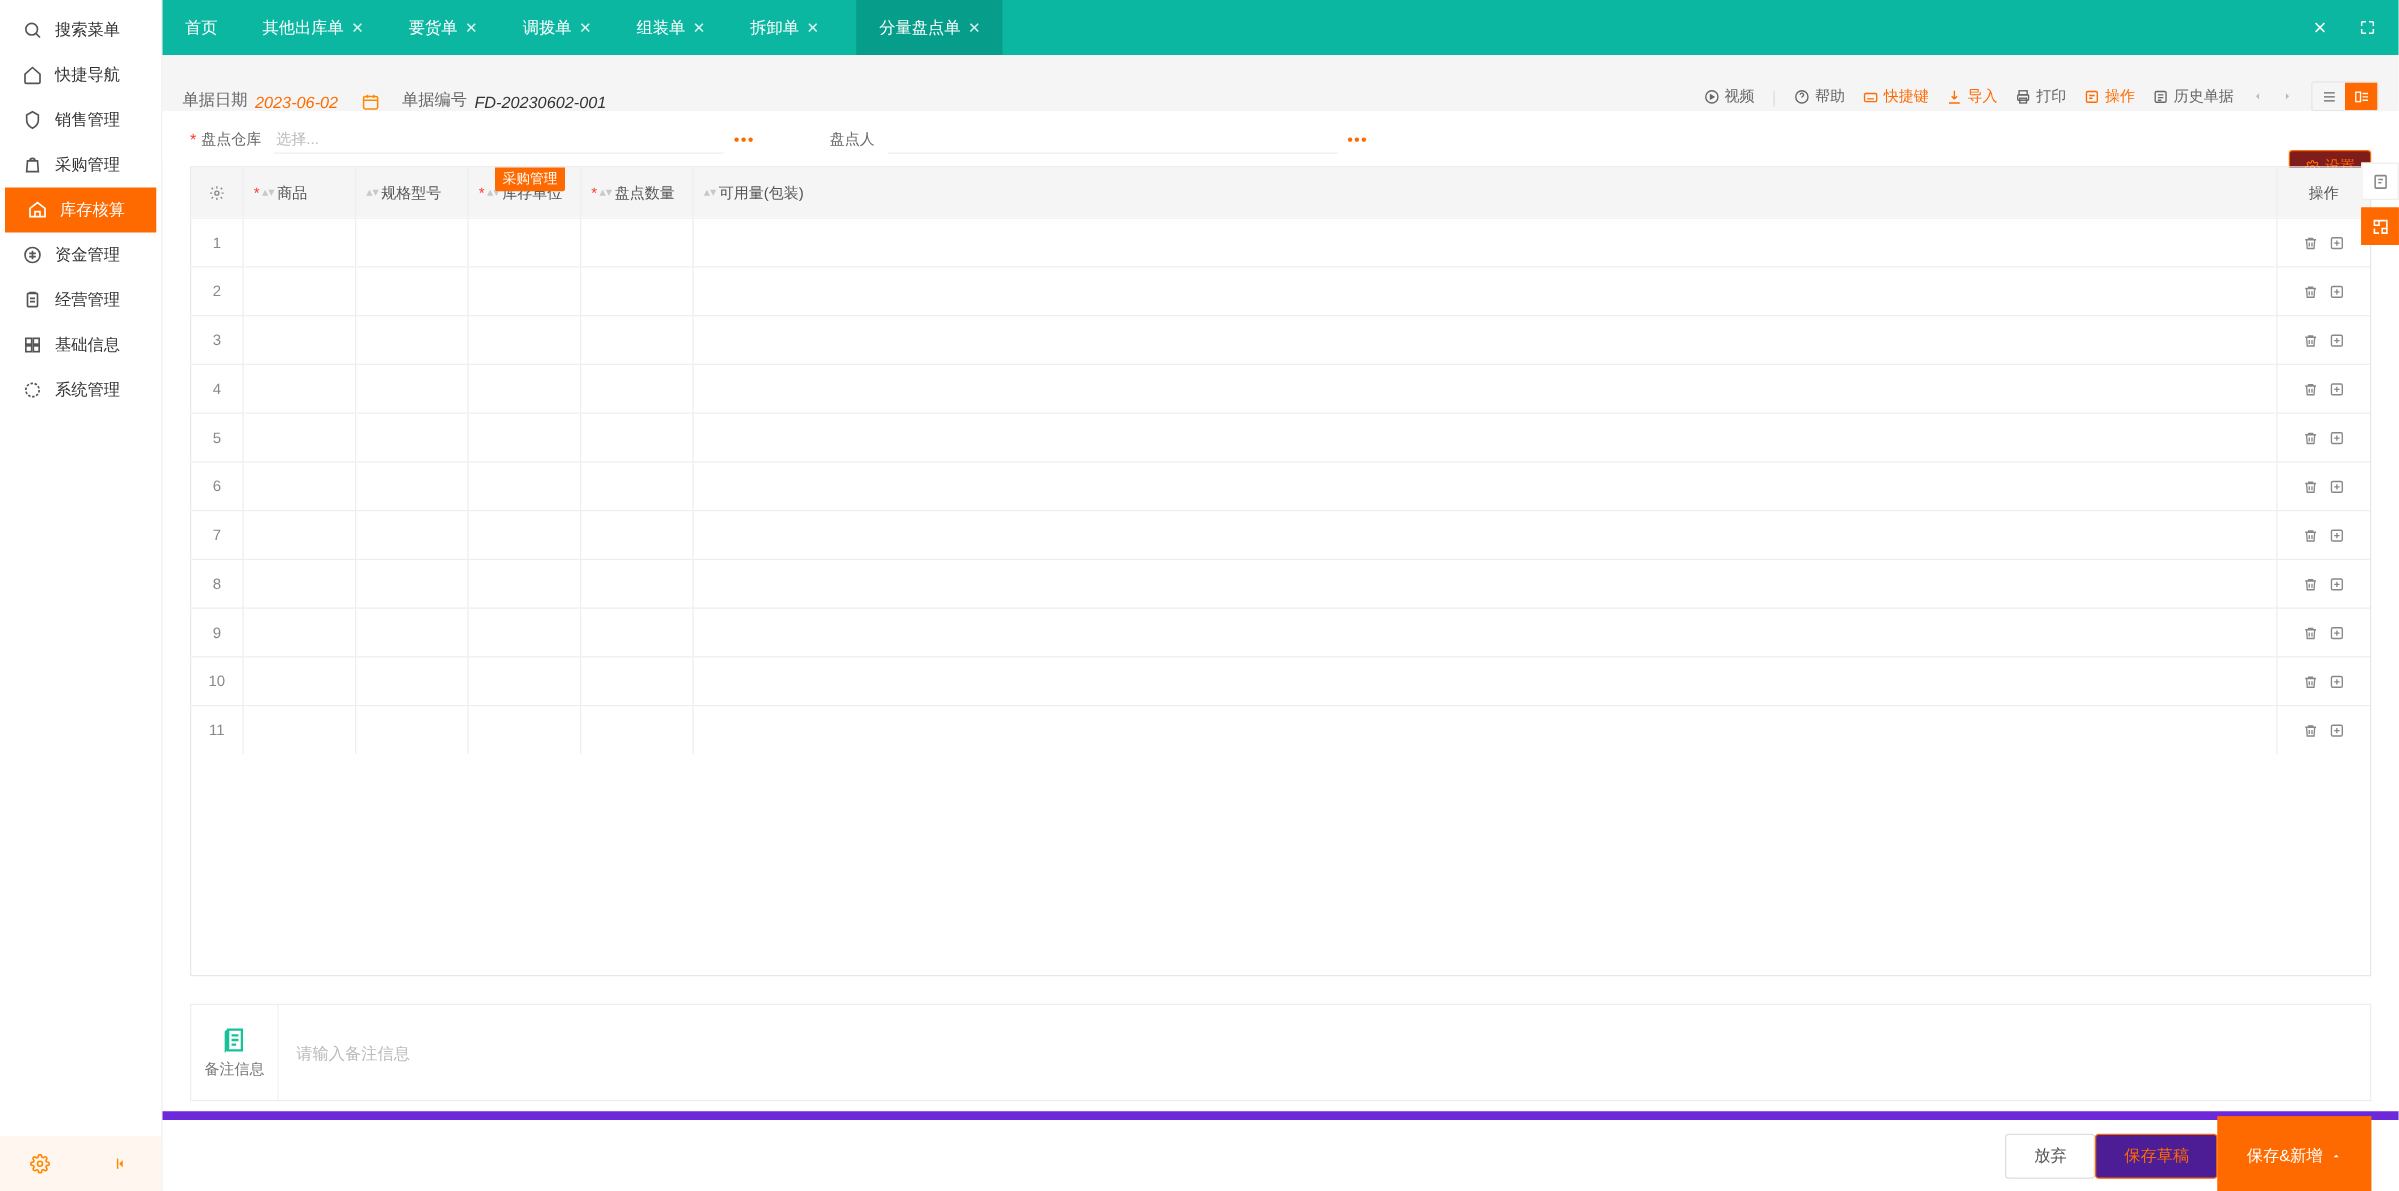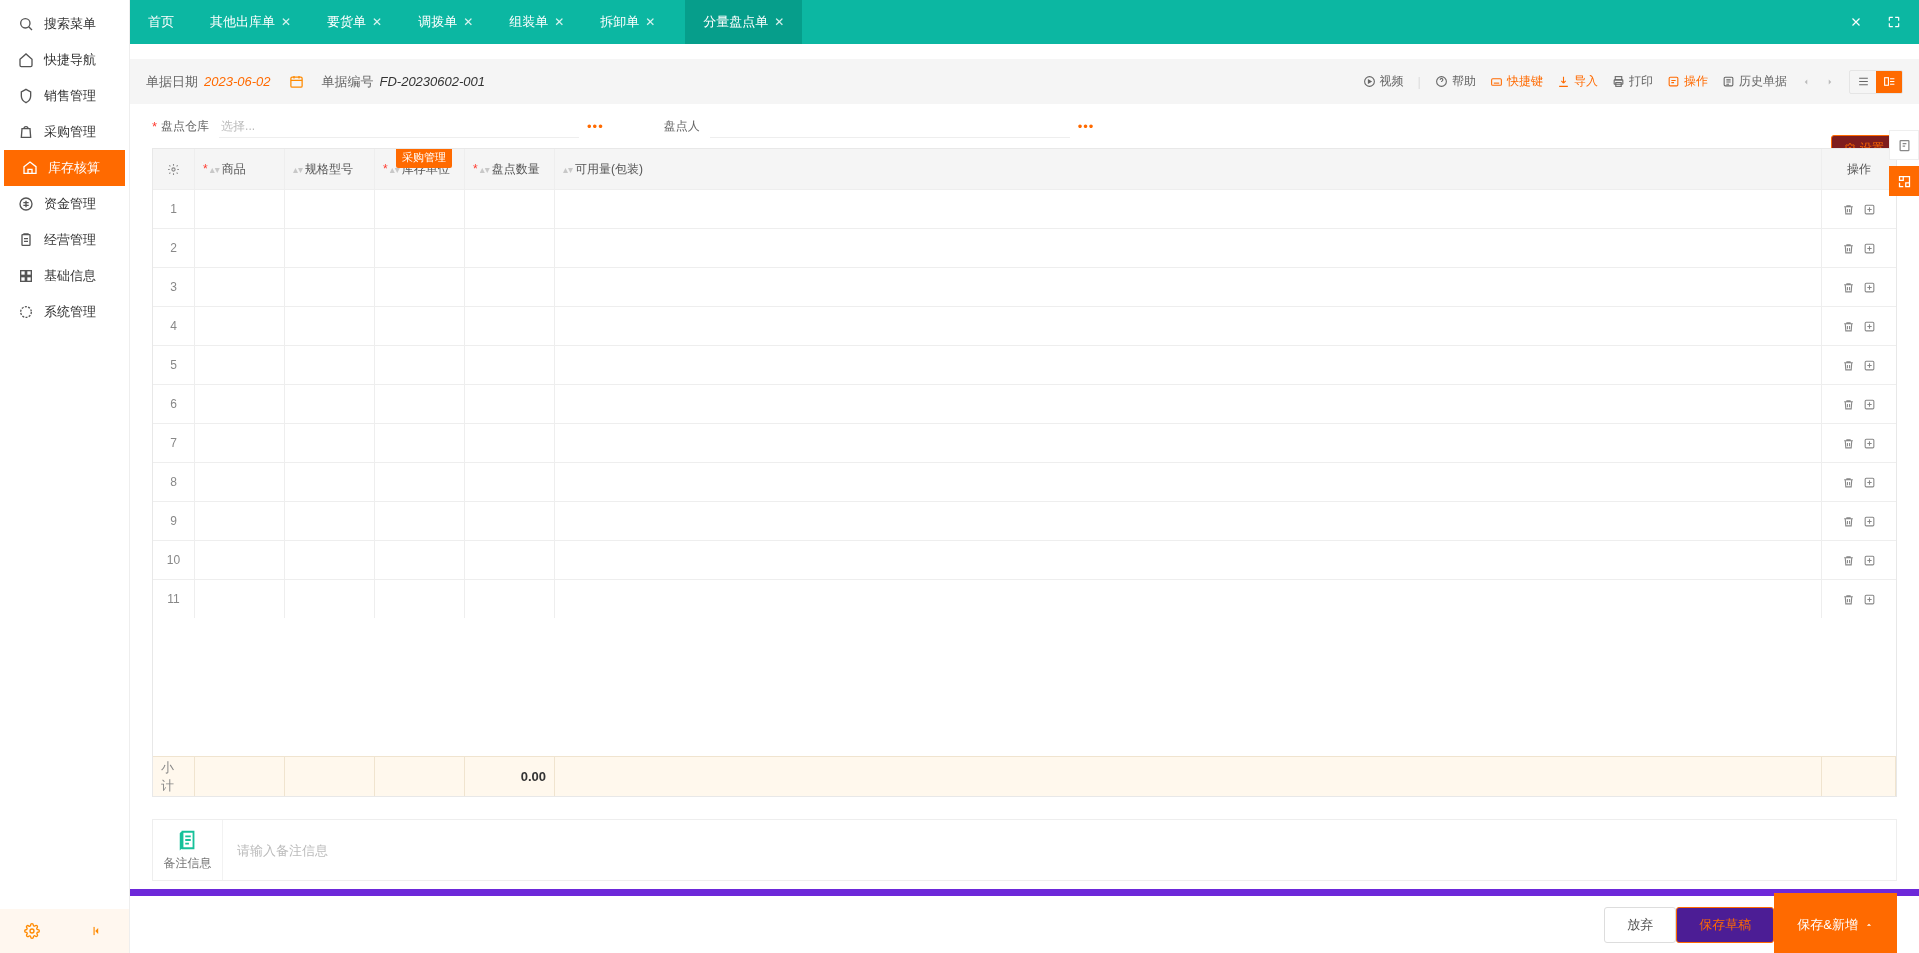--- a/index.html
+++ b/index.html
@@ -19,21 +19,21 @@
 .main { flex:1; display:flex; flex-direction:column; min-width:0; }
 .tabs { height:44px; background:#0cb7a2; display:flex; align-items:stretch; color:#fff; }
 .tab { display:flex; align-items:center; padding:0 18px; cursor:pointer; gap:6px; font-size:13px; }
 .tab .close { font-size:12px; opacity:.85; }
 .tab.active { background:#069e8b;margin-left:12px; }
 .tabs-spacer { flex:1; }
 .tabs-ctl { display:flex; align-items:center; gap:4px; padding-right:8px; }
 .tabs-ctl .btn { width:34px; height:28px; display:flex; align-items:center; justify-content:center; cursor:pointer; color:#fff; }
 
 
-.infobar { height:45px; background:#f5f5f5; display:flex; align-items:center; padding:0 16px; color:#555;margin-top:15px; }
+.infobar { height:45px; background:#f5f5f5; display:flex; align-items:flex-end; padding:0 16px; color:#555; }
 .infobar .lbl { color:#666; margin-right:6px; }
 .infobar .val { color:#333; margin-right:18px;font-style:italic; }
 .infobar .val.orange { color:#ff6a00; font-weight:500; }
 .cal-ico { color:#ff8a00; margin-right:18px; }
 .infobar-right { margin-left:auto; display:flex; align-items:center; gap:14px; color:#666; }
 .infobar-right .link { display:flex; align-items:center; gap:4px; cursor:pointer; font-size:12px; }
 .infobar-right .link.orange { color:#ff6a00; }
 .infobar-right .sep { color:#ddd; }
 .view-toggle { display:flex; align-items:center; border:1px solid #e5e5e5; border-radius:2px; overflow:hidden; }
 .view-toggle .vt { width:26px; height:22px; display:flex; align-items:center; justify-content:center; cursor:pointer; }
@@ -68,21 +68,21 @@
 .scan-tag { position:absolute; left:243px; top:-2px; background:#ff6a00; color:#fff; font-size:11px; padding:3px 6px; border-radius:2px; }
 .scan-tag::after { content:""; position:absolute; left:8px; bottom:-4px; border:4px solid transparent; border-top-color:#ff6a00; }
 .tbody { flex:1; overflow-y:auto; }
 .trow { height:39px; border-top:1px solid #eee; font-size:12px; }
 .trow .c-ops svg { cursor:pointer; }
 .tfoot { height:40px; background:#fff8ed; border-top:1px solid #f0e4cf; display:flex; }
 .tfoot .cell { border-right:1px solid #f0e4cf; }
 .tfoot .c-qty { justify-content:flex-end; font-weight:600; color:#333; }
 
 
-.remark { margin:14px 22px 0; border:1px solid #eee; display:flex; height:62px; }
+.remark { margin:14px 22px 0; border:1px solid #eee; display:flex; height:78px; }
 .remark .ricon { width:70px; display:flex; flex-direction:column; align-items:center; justify-content:center; gap:4px; color:#777; font-size:12px; border-right:1px solid #f2f2f2; }
 .remark .ricon svg { color:#17c19a; }
 .remark input { flex:1; border:none; padding:0 14px; outline:none; font-size:13px; }
 .remark input::placeholder { color:#bbb; }
 
 
 .footer { height:64px; display:flex; align-items:center; justify-content:flex-end; padding:0 22px; gap:0; border-top:7px solid #6d28d9; margin-top:8px; }
 .btn-plain { background:#fff; border:1px solid #ddd; color:#555; padding:8px 22px; border-radius:3px; cursor:pointer; font-size:13px; }
 .btn-outline { background:#4c1d95; border:1px solid #ff6a00; color:#ff6a00; padding:8px 22px; border-radius:3px; cursor:pointer; font-size:13px; }
 .btn-primary { background:#ff6a00; border:1px solid #ff6a00; color:#fff; padding:22px 22px; border-radius:0; cursor:pointer; font-size:13px; display:flex; align-items:center; gap:6px; }
@@ -617,29 +617,20 @@
                 </span>
                 <span>
                   <svg width="13" height="13" viewBox="0 0 24 24" fill="none" stroke="#888" stroke-width="2">
                     <rect x="4" y="4" width="16" height="16" rx="2"></rect>
                     <path d="M12 8v8M8 12h8"></path>
                   </svg>
                 </span>
               </div>
             </div>
           </div>
-        <div class="tfoot">
-          <div class="cell c-idx">小计</div>
-          <div class="cell c-prod"></div>
-          <div class="cell c-spec"></div>
-          <div class="cell c-unit"></div>
-          <div class="cell c-qty">0.00</div>
-          <div class="cell c-avail"></div>
-          <div class="cell c-ops"></div>
-        </div>
       </div>
     </div>
 
     <div class="remark">
       <div class="ricon">
         <span>
             <svg width="22" height="22" viewBox="0 0 24 24" fill="none" stroke="currentColor" stroke-width="2">
               <path d="M6 3h12v18H6zM6 3l-2 2v16l2-2M9 8h6M9 12h6M9 16h4"></path>
             </svg>
           </span>

